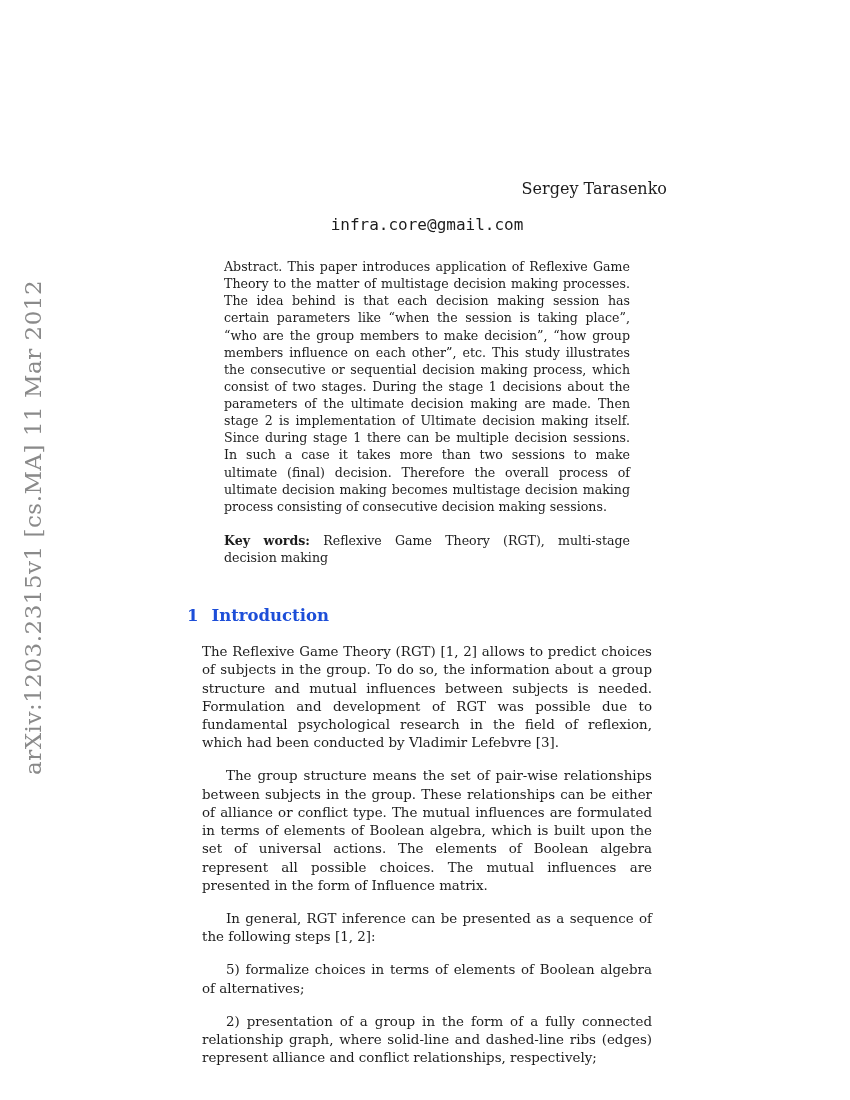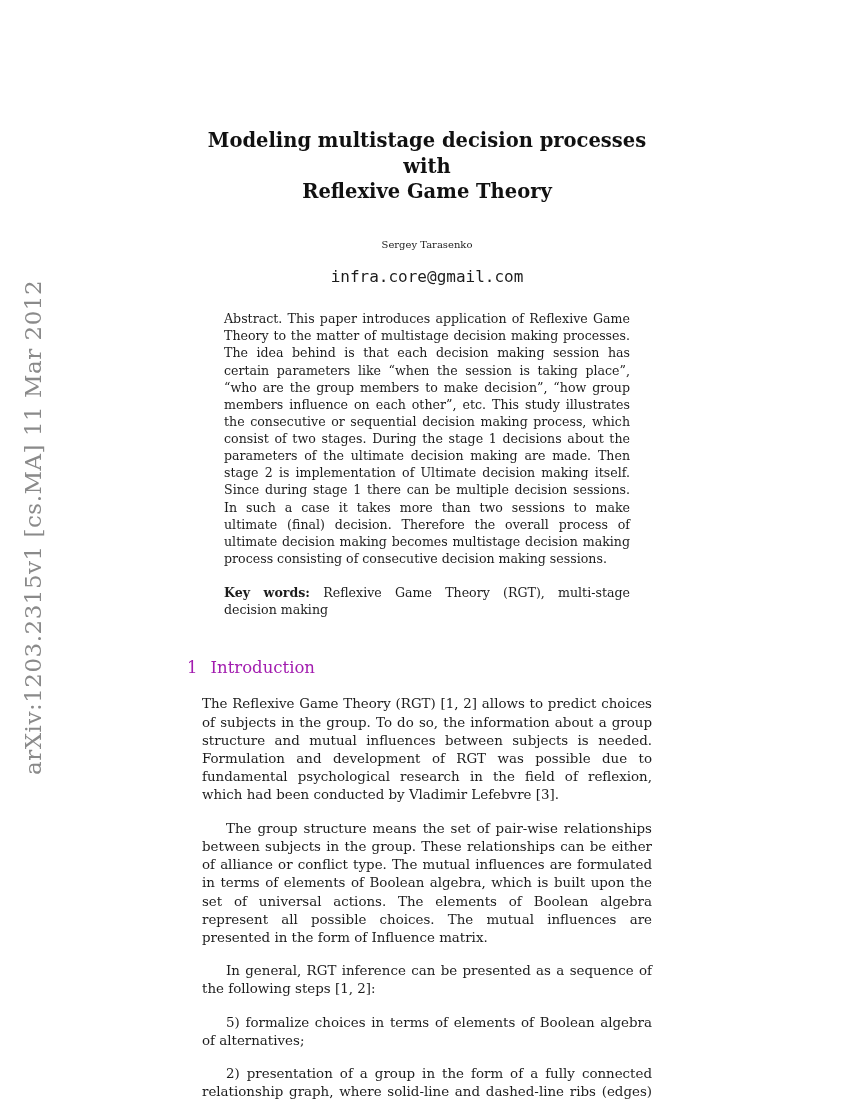--- a/index.html
+++ b/index.html
@@ -37,23 +37,23 @@
   .paper-title {
     text-align: center;
     font-weight: bold;
     font-size: 19.5px;
     line-height: 1.32;
     white-space: pre-line;
     color: #111;
   }
 
   .author {
-    text-align: center;
-    margin-top: 34px;
-    font-size: 10px;
+    text-align: right;
+    margin-top: 51px;
+    font-size: 16px;
   }
 
   .email {
     text-align: center;
     margin-top: 17px;
     font-size: 16px;
     font-family: "DejaVu Sans Mono", "Liberation Mono", monospace;
   }
 
   .abstract {
@@ -72,22 +72,22 @@
     font-size: 12.6px;
     line-height: 1.36;
     text-align: justify;
   }
 
   .keywords .label { font-weight: bold; }
 
   .section-heading {
     margin-top: 40px;
     font-size: 16.5px;
-    font-weight: normal;
-    color: #a21caf;
+    font-weight: bold;
+    color: #1d4ed8;
   }
   .section-heading .sec-num { margin-right: 13px; }
 
   .body-text {
     margin-top: 18px;
     font-size: 13.4px;
     line-height: 1.36;
     text-align: justify;
   }
 
@@ -96,22 +96,20 @@
 </style>
 </head>
 <body>
 
 <div class="page">
 
   <div class="arxiv-watermark">arXiv:1203.2315v1  [cs.MA]  11 Mar 2012</div>
 
   <div class="content">
 
-    <div class="paper-title">Modeling multistage decision processes with
-Reflexive Game Theory</div>
 
     <div class="author">Sergey Tarasenko</div>
 
     <div class="email">infra.core@gmail.com</div>
 
     <div class="abstract">
       <span class="label">Abstract.</span><span> This paper introduces application of Reflexive Game Theory to the matter of multistage decision making processes. The idea behind is that each decision making session has certain parameters like “when the session is taking place”, “who are the group members to make decision”, “how group members influence on each other”, etc. This study illustrates the consecutive or sequential decision making process, which consist of two stages. During the stage 1 decisions about the parameters of the ultimate decision making are made. Then stage 2 is implementation of Ultimate decision making itself. Since during stage 1 there can be multiple decision sessions. In such a case it takes more than two sessions to make ultimate (final) decision. Therefore the overall process of ultimate decision making becomes multistage decision making process consisting of consecutive decision making sessions.</span>
     </div>
 
     <div class="keywords">

